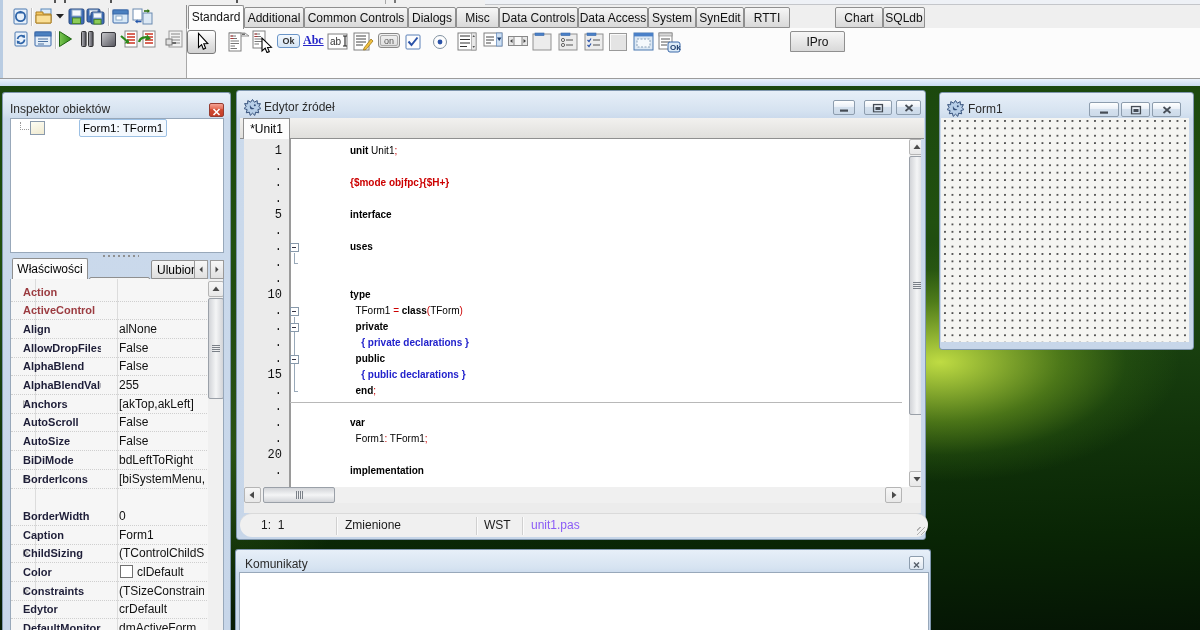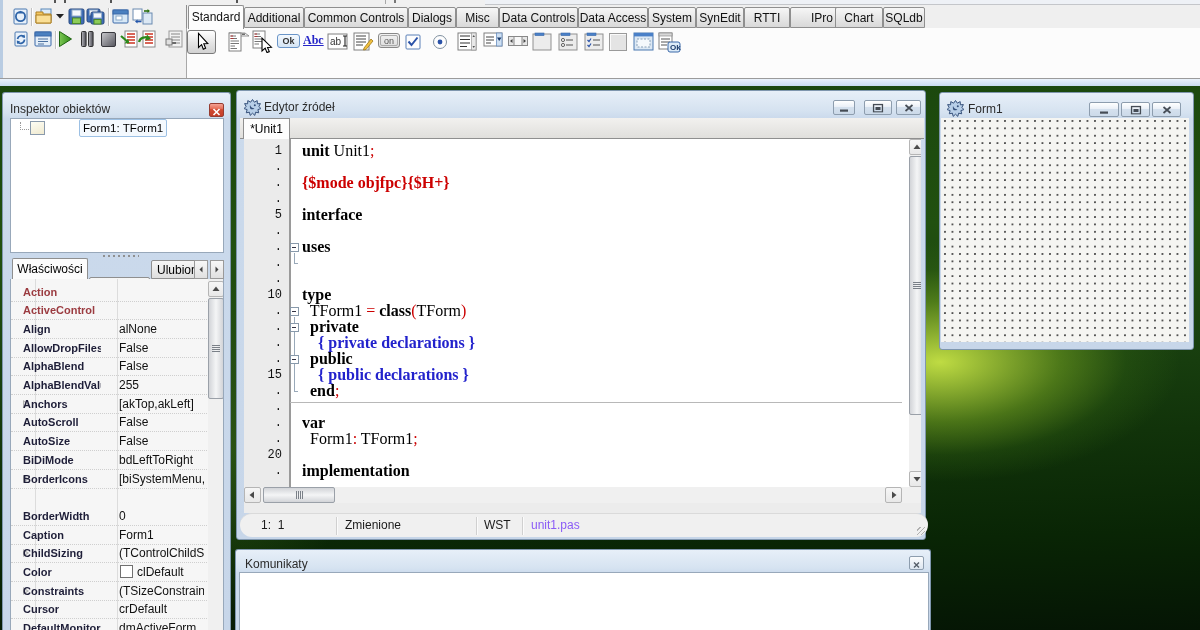--- a/index.html
+++ b/index.html
@@ -18,21 +18,21 @@
 #tabrow  { position:absolute; left:186px; top:5px; width:1014px; height:23px; background:#efefef; border-left:1px solid #8f8f8f;}
 #idebar .botline { position:absolute; left:0; top:78px; width:1200px; height:1px; background:#9b9b9b; }
 #idebar .botblue { position:absolute; left:0; top:79px; width:1200px; height:7px; background:linear-gradient(180deg,#eaf2fb,#c9dcf0); }
 .tab { position:absolute; top:7px; height:21px; background:linear-gradient(180deg,#f6f6f6,#e6e6e6 55%,#d9d9d9); border:1px solid #8f8f8f;
   font-size:12px; color:#111; text-align:center; line-height:20px; border-radius:2px 2px 0 0;}
 .tab.sel { top:5px; height:24px; background:#fdfdfd; border-bottom:none; z-index:3; line-height:22px;}
 
 .titletext { position:absolute; top:9px; font-size:12px; color:#2b2b2b; white-space:nowrap; }
 .winbtn { position:absolute; top:9px; height:15px; border:1px solid #8d9dae; border-radius:2px; background:linear-gradient(180deg,#ffffff,#eaf0f7 45%,#d5e1ee 46%,#ccdae9); }
 .winbtn .g { position:absolute; left:50%; top:50%; transform:translate(-50%,-50%); color:#454c55; }
-.cl { position:absolute; height:16px; line-height:16px; font-size:16px; white-space:pre; font-family:Liberation Serif, serif; color:#000; }
+.cl { position:absolute; height:16px; line-height:16px; font-size:10px; white-space:pre; font-family:Liberation Sans, sans-serif; color:#000;margin-left:48px; }
 .cl b { font-weight:bold; }
 .cl .r { color:#cc0000; }
 .cl .c { color:#2222cc; font-weight:bold; }
 .gn { position:absolute; width:38px; text-align:right; height:16px; line-height:16px; font-size:12px; font-family:"Liberation Mono", monospace; color:#111; }
 .prow { position:absolute; left:0; width:198px; height:19px; border-bottom:1px dotted #cfcfcf; }
 .prow .nm { position:absolute; left:12px; top:0; width:78px; overflow:hidden; white-space:nowrap; height:18px; line-height:18px; font-size:11px; font-weight:bold; color:#1e1e38; }
 .prow .vl { position:absolute; left:108px; top:0; width:85px; overflow:hidden; white-space:nowrap; height:18px; line-height:18px; font-size:12px; color:#101010; }
 .prow.red .nm { color:#9b3b40; }
 .tri { position:absolute; left:12px; top:5px; width:0; height:0; border-left:6px solid #b0b0b0; border-top:4px solid transparent; border-bottom:4px solid transparent; }
 .tri:after { content:""; position:absolute; left:-5px; top:-2px; border-left:3px solid #f6f6f6; border-top:2px solid transparent; border-bottom:2px solid transparent;}
@@ -63,21 +63,21 @@
   <div class="tab sel" style="left:188px;width:56px;">Standard</div>
   <div class="tab" style="left:244px;width:60px;">Additional</div>
   <div class="tab" style="left:304px;width:104px;">Common Controls</div>
   <div class="tab" style="left:408px;width:48px;">Dialogs</div>
   <div class="tab" style="left:456px;width:43px;">Misc</div>
   <div class="tab" style="left:499px;width:79px;">Data Controls</div>
   <div class="tab" style="left:578px;width:70px;">Data Access</div>
   <div class="tab" style="left:648px;width:48px;">System</div>
   <div class="tab" style="left:696px;width:48px;">SynEdit</div>
   <div class="tab" style="left:744px;width:46px;">RTTI</div>
-  <div class="tab" style="left:790px;width:64px;">IPro</div>
+  <div class="tab" style="left:790px;width:55px;margin-top:24px;">IPro</div>
   <div class="tab" style="left:835px;width:48px;">Chart</div>
   <div class="tab" style="left:883px;width:42px;">SQLdb</div>
   <div id="tb1">
     <svg class="abs" style="left:12px;top:8px;" width="17" height="17" viewBox="0 0 17 17">
       <rect x="2" y="1" width="13" height="15" rx="1" fill="#e8f1fa" stroke="#4a78b0"></rect>
       <circle cx="8.5" cy="8.5" r="4.6" fill="none" stroke="#2e64a8" stroke-width="1.8"></circle>
       <path d="M8.5 2.8 L11 5.4 L6 5.4 Z" fill="#2e64a8"></path>
     </svg>
     <div class="abs" style="left:31px;top:8px;width:1px;height:18px;background:#c2c2c2;box-shadow:1px 0 0 #fff;"></div>
     <svg class="abs" style="left:35px;top:8px;" width="17" height="17" viewBox="0 0 17 17">
@@ -361,21 +361,21 @@
         <span class="nm">Color</span>
         <span class="vl" style="left:126px;">clDefault</span>
         <span class="abs" style="left:109px;top:2px;width:13px;height:13px;background:#fff;border:1px solid #707070;"></span>
       </div>
     <div class="prow" style="top:302.7px;">
         <span class="tri"></span>
         <span class="nm">Constraints</span>
         <span class="vl">(TSizeConstraint</span>
       </div>
     <div class="prow" style="top:321.4px;">
-        <span class="nm">Cursor</span>
+        <span class="nm">Edytor</span>
         <span class="vl">crDefault</span>
       </div>
     <div class="prow" style="top:340.1px;">
         <span class="nm">DefaultMonitor</span>
         <span class="vl">dmActiveForm</span>
       </div>
     <div class="sbtrack" style="left:197px;top:0;width:16px;height:352px;"></div>
     <div class="sbbtn" style="left:197px;top:2px;width:16px;height:16px;"><svg width="14" height="14">
           <path d="M7 4.5 L10.5 9 L3.5 9 Z" fill="#4a4a4a"></path>
         </svg></div>

